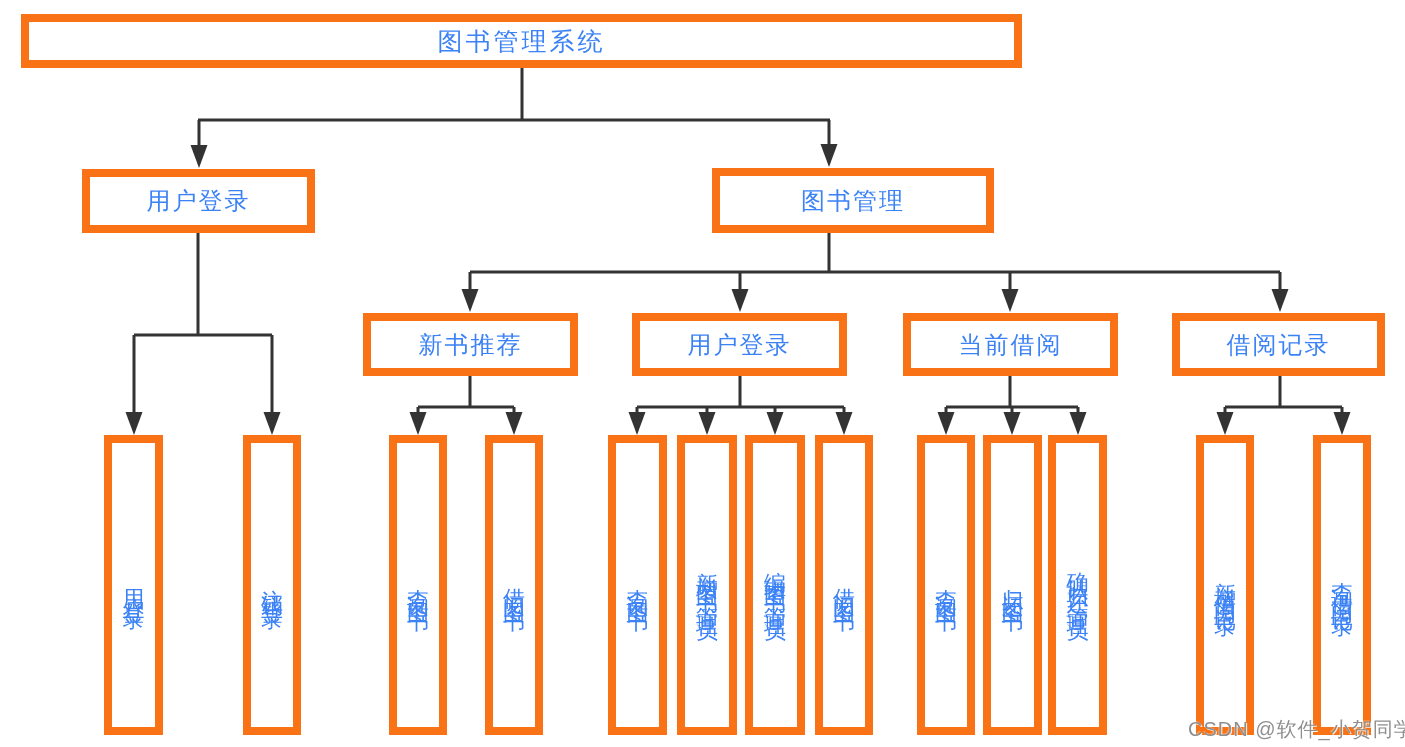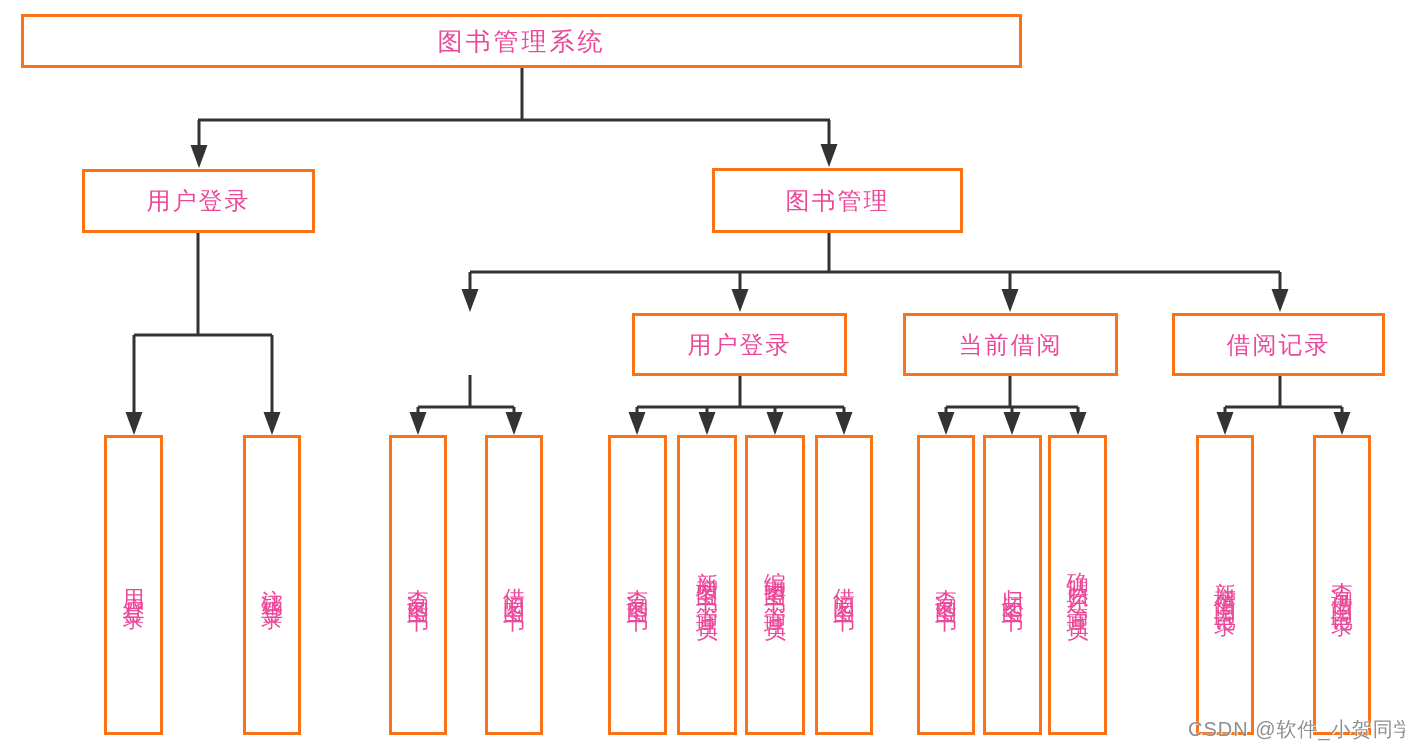--- a/index.html
+++ b/index.html
@@ -7,26 +7,26 @@
     position: relative;
     width: 1405px;
     height: 747px;
     background: #ffffff;
     font-family: "Liberation Sans", "DejaVu Sans", sans-serif;
     overflow: hidden;
   }
   .node {
     position: absolute;
     box-sizing: border-box;
-    border: 3px solid #f97316;
+    border: 8px solid #f97316;
     background: #ffffff;
     display: flex;
     align-items: center;
     justify-content: center;
-    color: #ec4899;
+    color: #3b82f6;
   }
   .node.h span {
     font-size: 24px;
     letter-spacing: 2px;
     white-space: nowrap;
   }
   .node.root span { font-size: 25px; letter-spacing: 3px; }
   .node.v span {
     writing-mode: vertical-rl;
     text-orientation: mixed;
@@ -97,24 +97,27 @@
     </g>
   </svg>
 
   <div class="node h root" style="left:21px;top:14px;width:1001px;height:54px">
     <span>图书管理系统</span>
   </div>
 
   <div class="node h" style="left:82px;top:169px;width:233px;height:64px">
     <span>用户登录</span>
   </div>
-  <div class="node h" style="left:712px;top:168px;width:251px;height:65px">
+  <div class="node h" style="left:712px;top:168px;width:282px;height:65px">
     <span>图书管理</span>
   </div>
 
+  <div class="node h" style="left:363px;top:313px;width:215px;height:63px">
+    <span>新书推荐</span>
+  </div>
   <div class="node h" style="left:632px;top:313px;width:215px;height:63px">
     <span>用户登录</span>
   </div>
   <div class="node h" style="left:903px;top:313px;width:215px;height:63px">
     <span>当前借阅</span>
   </div>
   <div class="node h" style="left:1172px;top:313px;width:213px;height:63px">
     <span>借阅记录</span>
   </div>
 

